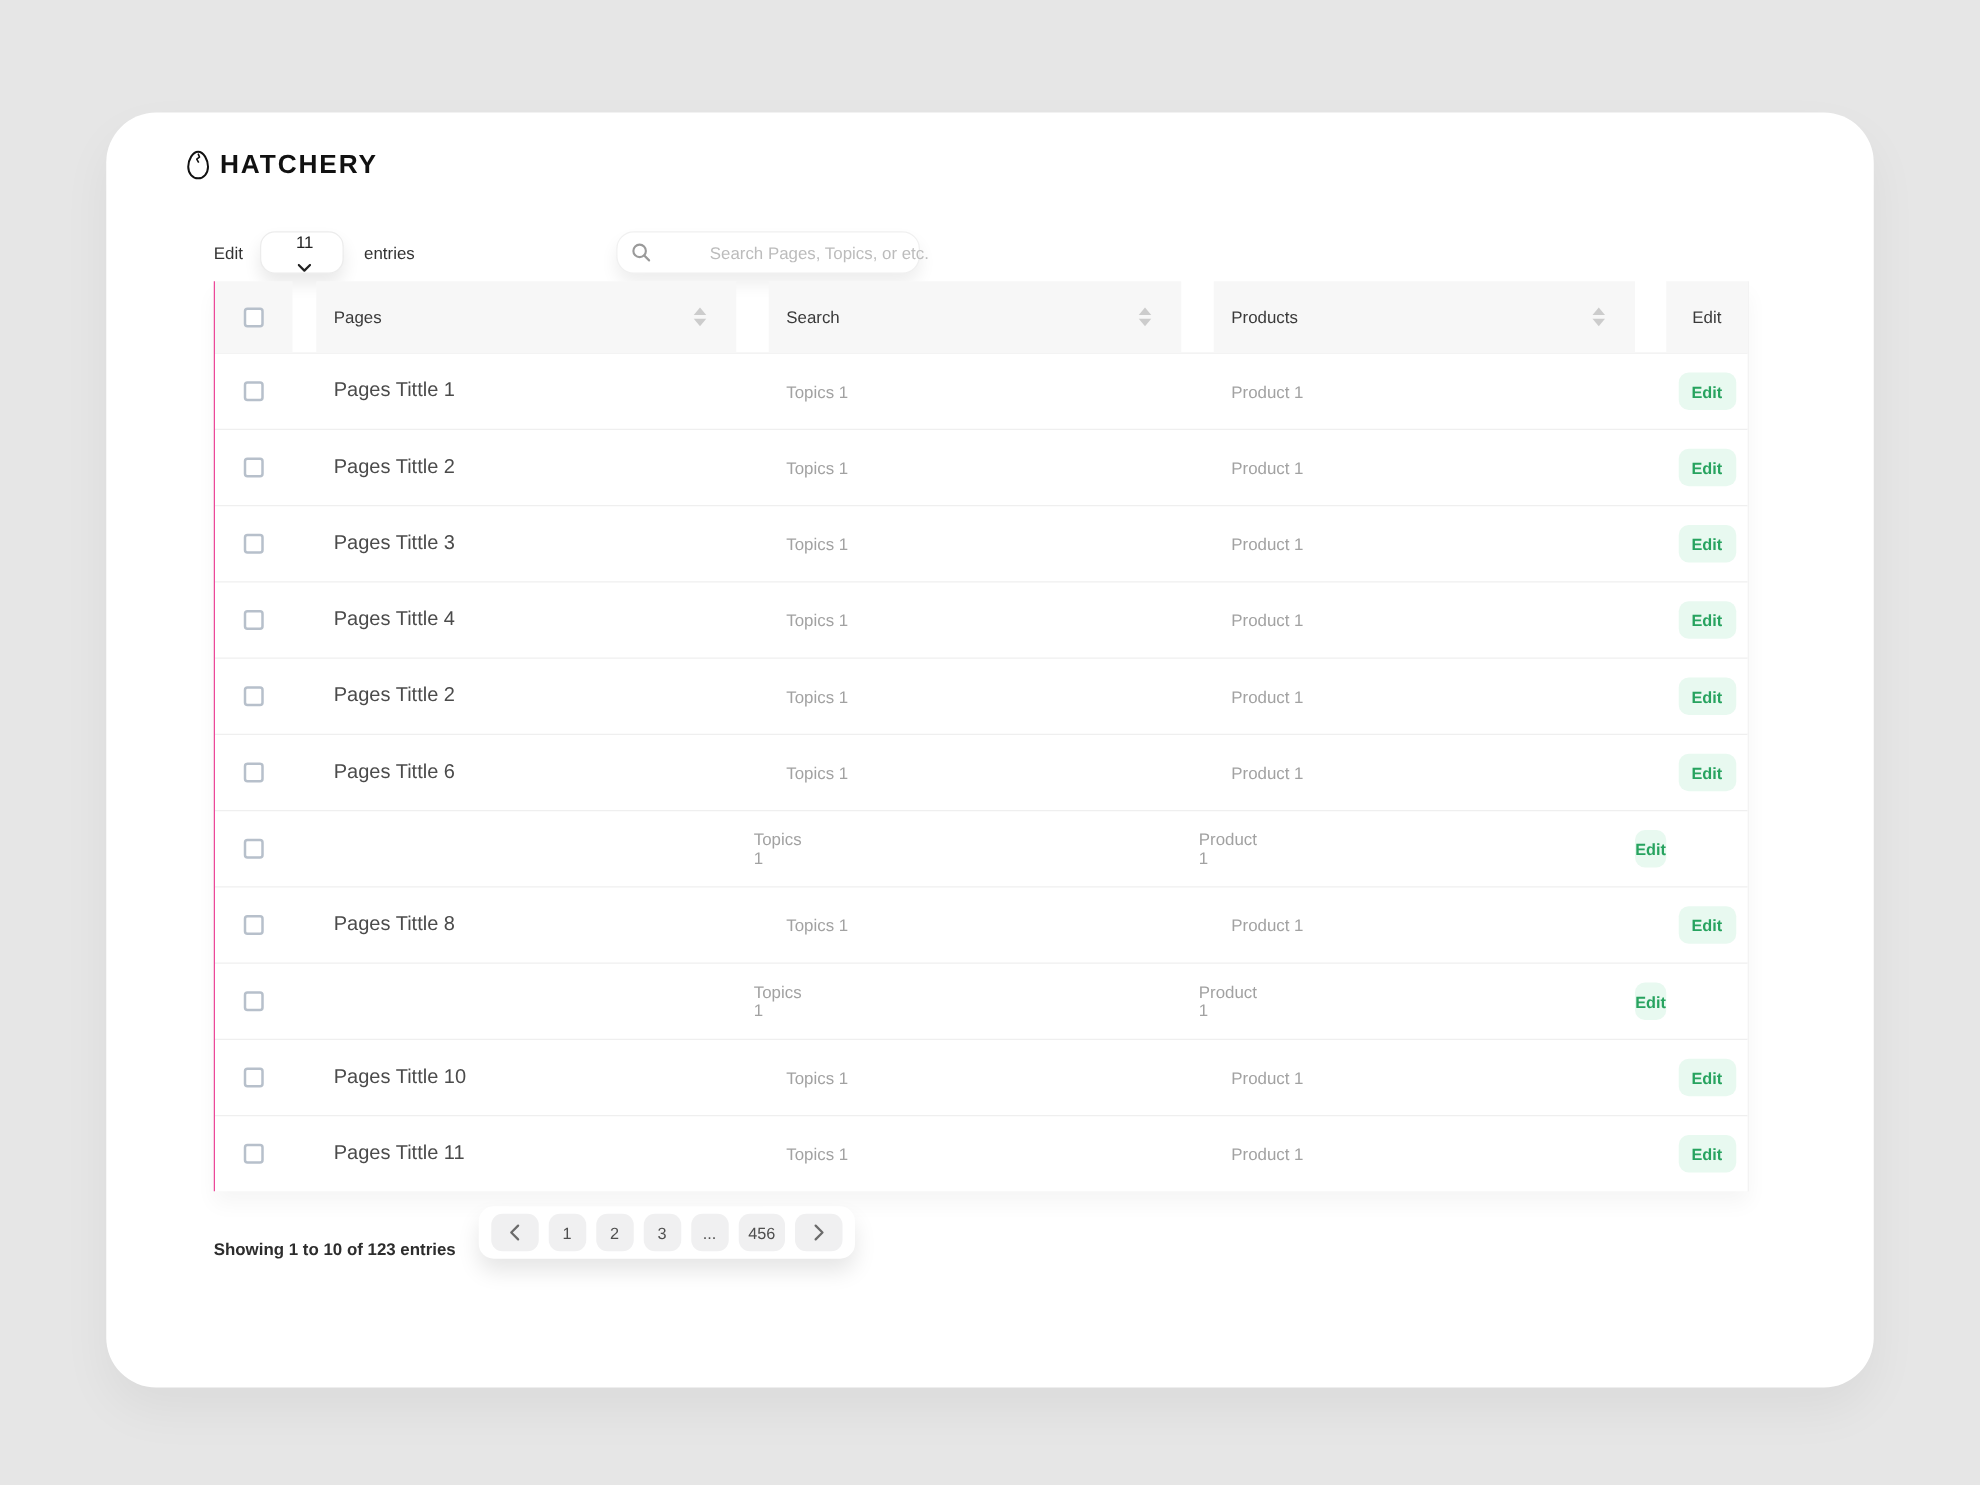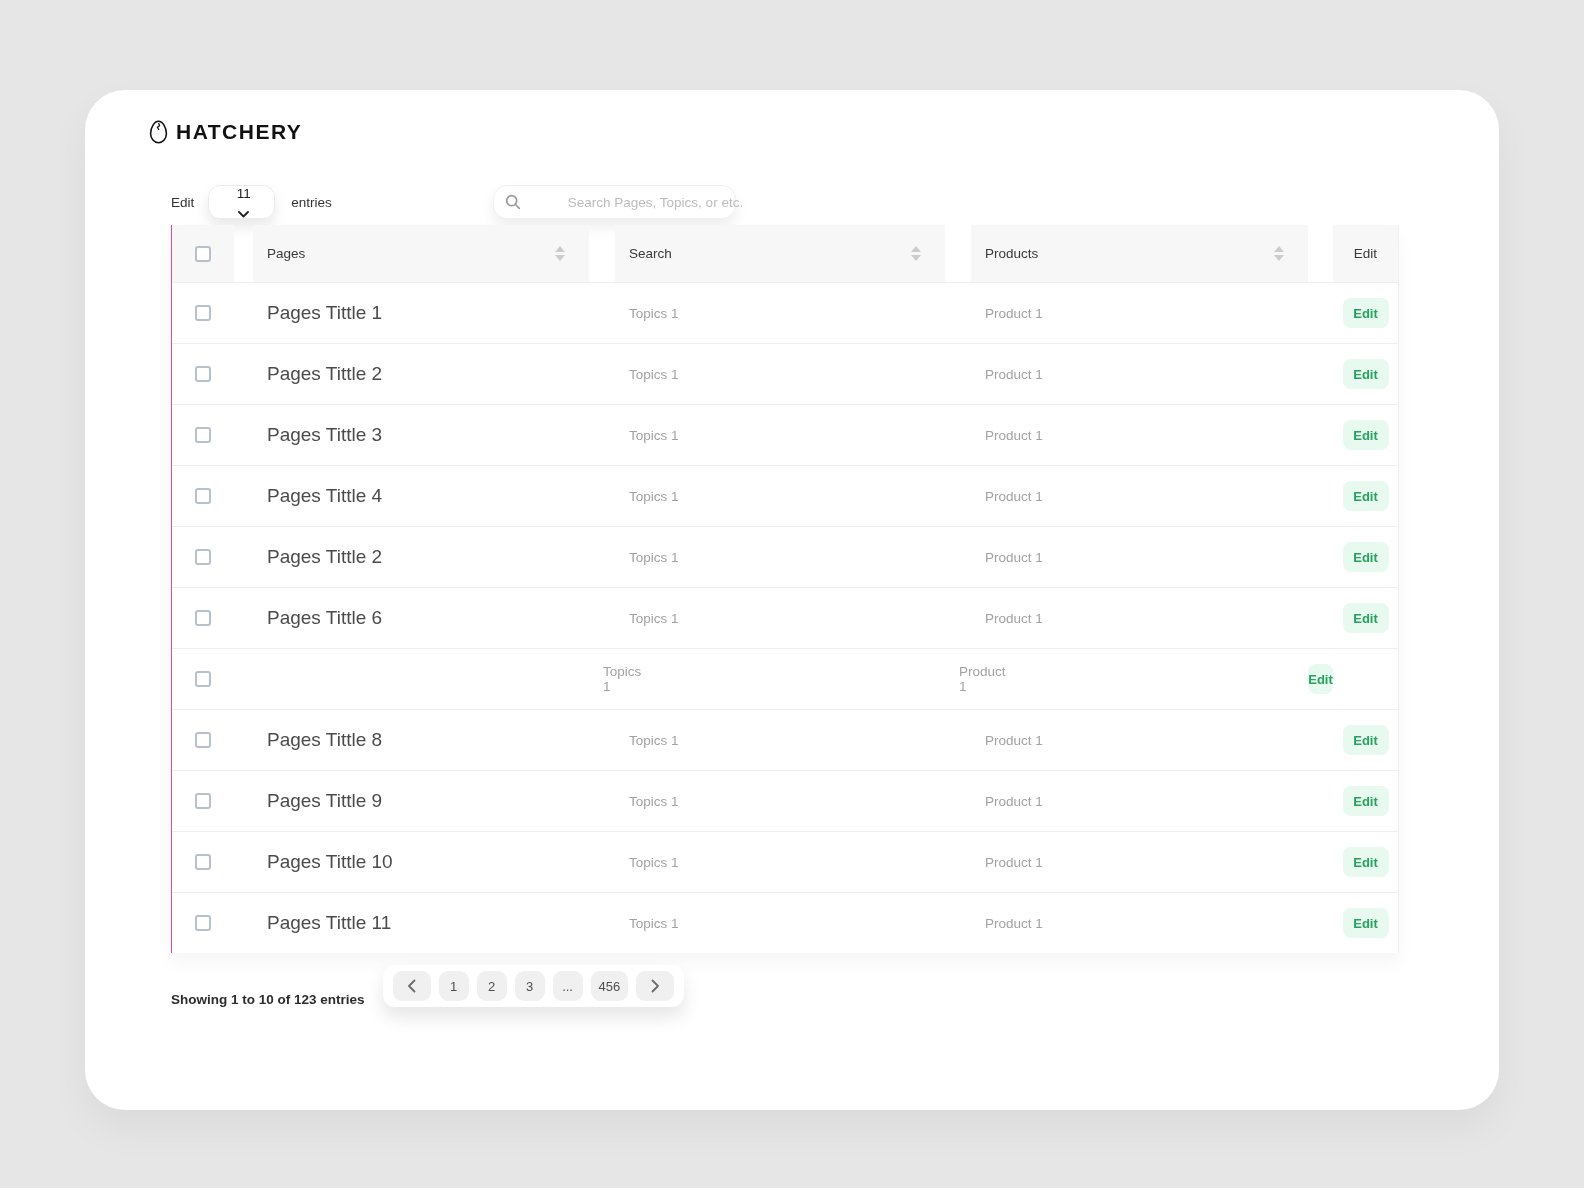--- a/index.html
+++ b/index.html
@@ -101,21 +101,21 @@
     border-left: 5px solid transparent; border-right: 5px solid transparent;
     border-top: 6px solid #cccccc;
   }
   .trow {
     height: 61px;
     background: #fff;
     border-top: 1px solid #efefef;
   }
   .cell { display: flex; align-items: center; padding: 0 0 0 14px; }
   .cell.center { justify-content: center; padding: 0; }
-  .row-title { font-size: 19px; color: #4b4b4b; }
+  .row-title { font-size: 16px; color: #4b4b4b; }
   .muted { font-size: 13.5px; color: #a2a2a2; }
   .checkbox {
     width: 16px; height: 16px;
     border: 2px solid #b7c0cb;
     border-radius: 3px;
     background: #fff;
     display: inline-block;
     cursor: pointer;
   }
   .edit-btn {
@@ -402,23 +402,20 @@
     <div class="cell center">
       <button class="edit-btn bind-action">Edit</button>
     </div>
   </div>
 
   <div class="grid trow">
     <div class="cell center">
       <span class="checkbox"></span>
     </div>
     <div class="gap"></div>
-    <div class="cell">
-      <span class="row-title bind-page">Pages Tittle 9</span>
-    </div>
     <div class="gap"></div>
     <div class="cell">
       <span class="muted bind-topic">Topics 1</span>
     </div>
     <div class="gap"></div>
     <div class="cell">
       <span class="muted bind-product">Product 1</span>
     </div>
     <div class="gap"></div>
     <div class="cell center">

